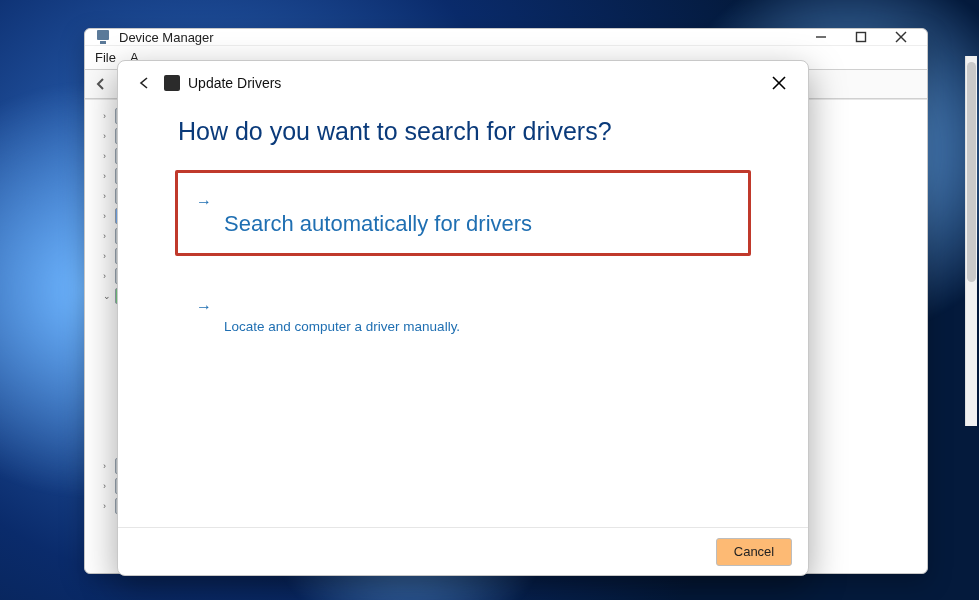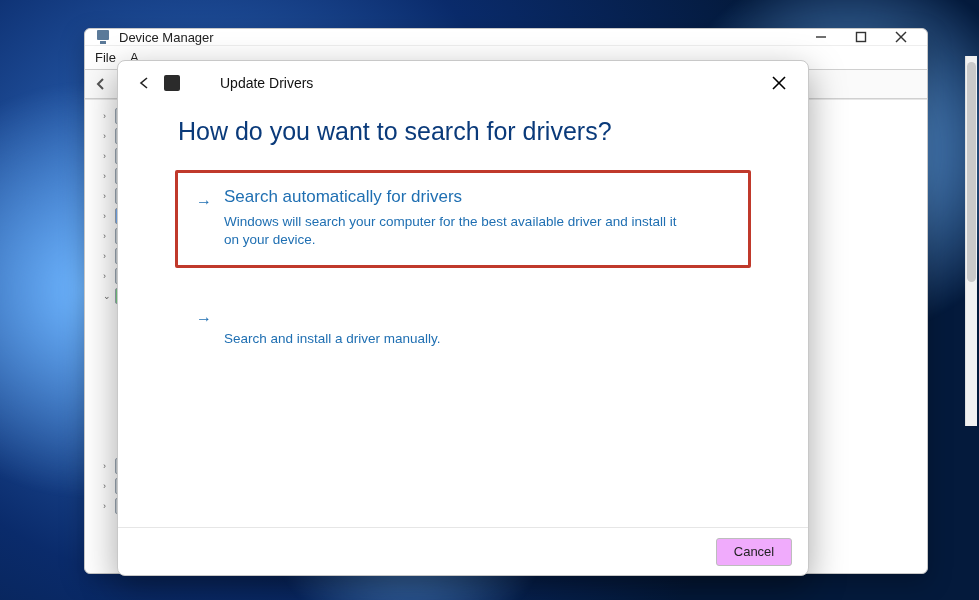--- a/index.html
+++ b/index.html
@@ -39,33 +39,33 @@
 
   .dialog{
     position:absolute; left:117px; top:60px; width:692px; height:516px;
     background:#ffffff; border:1px solid #c8c8c8; border-radius:8px;
     box-shadow:0 12px 36px rgba(0,0,0,.35);
     display:flex;flex-direction:column;
   }
   .dlg-top{height:44px;display:flex;align-items:center;padding:0 12px;}
   .dlg-top .back{width:28px;height:28px;display:flex;align-items:center;justify-content:center;color:#333;}
   .dlg-top .dicon{width:16px;height:16px;margin:0 8px 0 6px;background:#2b2b2b;border-radius:2px;}
-  .dlg-top .dtitle{font-size:14px;color:#111;margin-left:32px;}
+  .dlg-top .dtitle{font-size:14px;color:#111;}
   .dlg-top .spacer{flex:1;}
   .dlg-close{width:34px;height:34px;display:flex;align-items:center;justify-content:center;color:#111;}
   .dlg-body{flex:1;padding:4px 60px 0 60px;}
   .headline{font-size:25px;color:#0a3a7a;margin:8px 0 24px;}
   .option{padding:14px 18px 16px 18px;border-radius:2px;cursor:pointer;}
   .option.hl{border:3px solid #c0392b;margin:0 -3px 22px -3px;}
   .opt-row{display:flex;align-items:flex-start;}
   .opt-arrow{color:#1f6fb2;font-size:16px;margin:4px 12px 0 0;}
-  .opt-title{font-size:17px;color:#1f6fb2;}
+  .opt-title{font-size:22px;color:#1f6fb2;margin-top:24px;}
   .opt-desc{font-size:13.5px;color:#1f6fb2;margin:4px 0 0 28px;max-width:470px;line-height:1.35;}
   .dlg-footer{height:48px;border-top:1px solid #e6e6e6;display:flex;align-items:center;justify-content:flex-end;padding:0 16px;}
-  .btn{min-width:76px;height:28px;border:1px solid #bdbdbd;background:#f0abfc;border-radius:3px;font-size:13px;color:#222;display:flex;align-items:center;justify-content:center;padding:4px 14px;cursor:pointer;}
+  .btn{min-width:76px;height:28px;border:1px solid #bdbdbd;background:#fdba74;border-radius:3px;font-size:13px;color:#222;display:flex;align-items:center;justify-content:center;padding:4px 14px;cursor:pointer;}
 </style>
 </head>
 <body>
 
 <div class="bloom b1"></div>
 <div class="bloom b2"></div>
 <div class="bloom b3"></div>
 
 <div class="devmgr">
   <div class="titlebar">
@@ -193,27 +193,26 @@
   </div>
 
   <div class="dlg-body">
     <div class="headline">How do you want to search for drivers?</div>
 
     <div class="option hl">
       <div class="opt-row">
         <span class="opt-arrow">→</span>
         <span class="opt-title">Search automatically for drivers</span>
       </div>
-      <div class="opt-desc">Windows will search your computer for the best available driver and install it on your device.</div>
     </div>
 
     <div class="option">
       <div class="opt-row">
         <span class="opt-arrow">→</span>
       </div>
-      <div class="opt-desc">Search and install a driver manually.</div>
+      <div class="opt-desc">Locate and computer a driver manually.</div>
     </div>
   </div>
 
   <div class="dlg-footer">
     <div class="btn">Cancel</div>
   </div>
 </div>
 
 </body></html>

